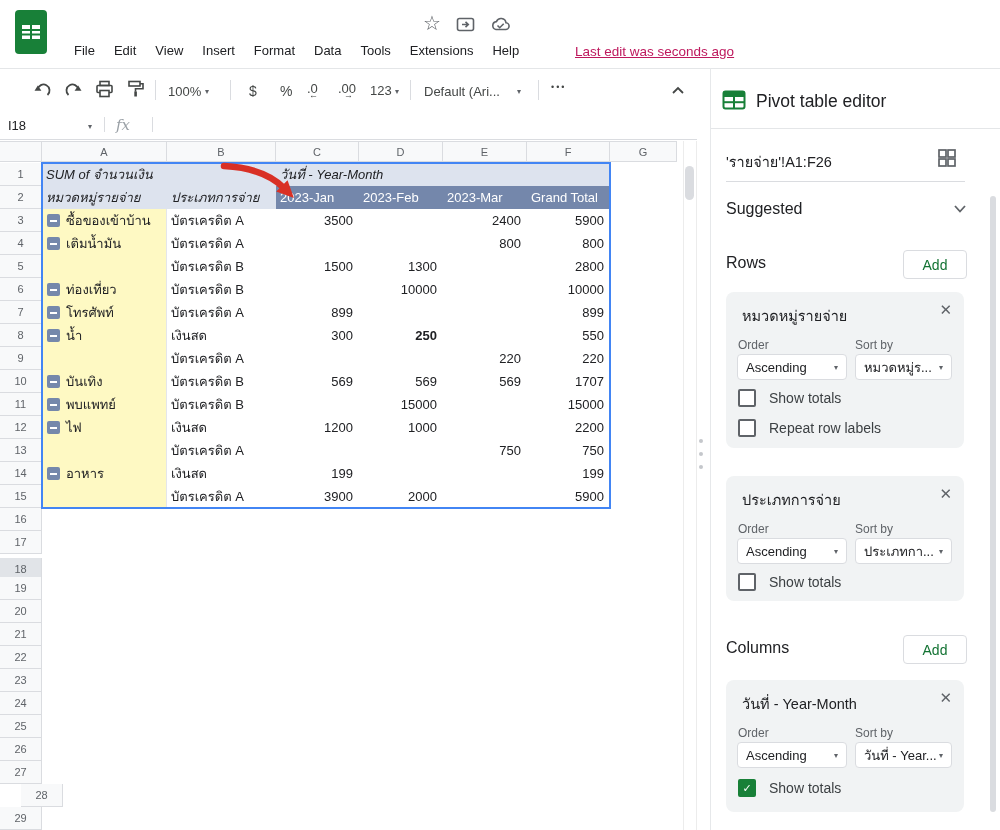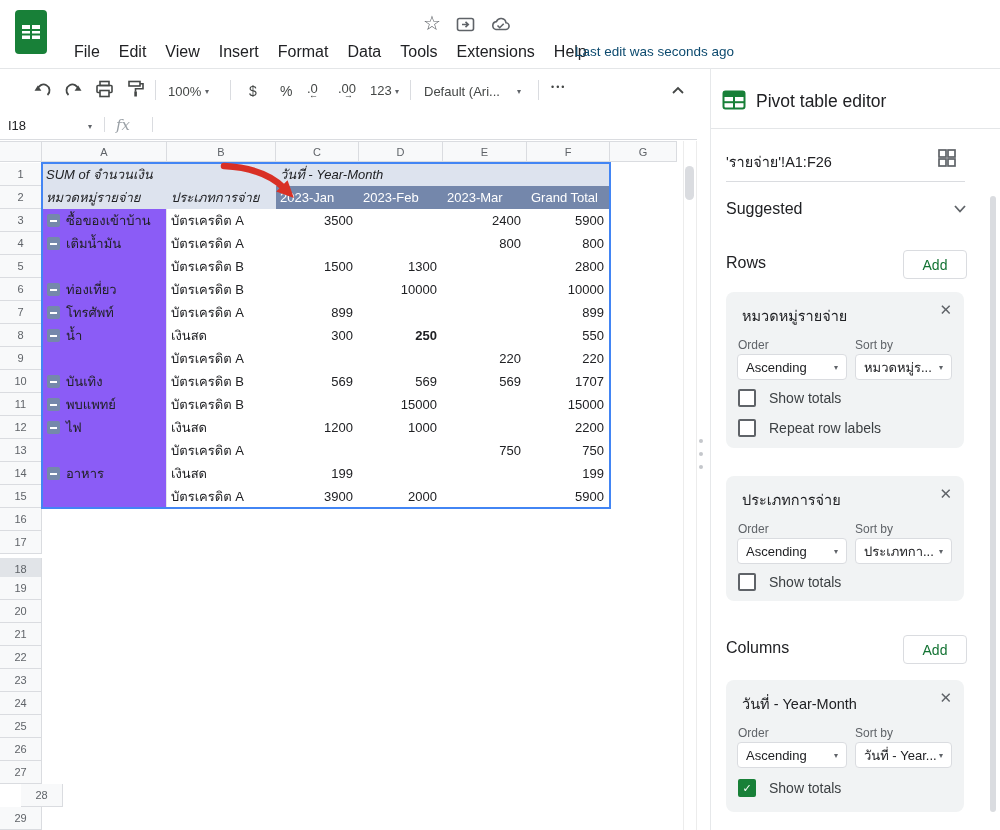--- a/index.html
+++ b/index.html
@@ -1,35 +1,35 @@
 <!DOCTYPE html>
 <html><head>
 <meta charset="utf-8">
 <style>
   html,body{margin:0;padding:0;background:#fff;}
   #app{position:relative;width:1000px;height:830px;overflow:hidden;
        font-family:"Liberation Sans","DejaVu Sans",sans-serif;color:#202124;}
   .abs{position:absolute;}
   .hline{position:absolute;height:1px;background:#e4e6e8;}
   .vline{position:absolute;width:1px;background:#e4e6e8;}
-  .menu-item{font-size:16px;color:#202124;cursor:default;}
+  .menu-item{font-size:13px;color:#202124;cursor:default;}
   #menu-row{position:absolute;left:74px;top:43px;display:flex;gap:19px;align-items:center;}
-  .lastedit{position:absolute;left:575px;top:44px;font-size:13.5px;color:#0c4a6e;}
+  .lastedit{position:absolute;left:575px;top:44px;font-size:13.5px;color:#be185d;text-decoration:underline;}
   .tbtxt{position:absolute;font-size:13px;color:#444746;}
   .caret{font-size:8px;color:#5f6368;}
   .tsep{position:absolute;width:1px;height:20px;background:#dadce0;top:80px;}
   
   .colhdr{position:absolute;top:141px;height:21px;background:#f8f9fa;border-right:1px solid #dadce0;
           border-bottom:1px solid #dadce0;border-top:1px solid #dadce0;font-size:11px;color:#5f6368;
           text-align:center;line-height:21px;box-sizing:border-box;}
   .rowhdr{position:absolute;left:0;width:42px;height:23px;background:#f8f9fa;border-right:1px solid #dadce0;
           border-bottom:1px solid #dadce0;font-size:11px;color:#5f6368;text-align:center;line-height:23px;box-sizing:border-box;}
   .rowhdr.sel{background:#e1e4e8;}
   .prow{position:absolute;left:42px;width:568px;height:23px;}
-  .pa{position:absolute;left:0;top:0;width:125px;height:23px;background:#8b5cf6;border-right:1px solid #e4e6eb;box-sizing:border-box;}
+  .pa{position:absolute;left:0;top:0;width:125px;height:23px;background:#fef9c3;border-right:1px solid #e4e6eb;box-sizing:border-box;}
   .minus{position:absolute;left:5px;top:5px;width:13px;height:13px;border-radius:2px;background:#7588ab;
          display:flex;align-items:center;justify-content:center;}
   .minus::after{content:"";width:7px;height:2px;background:#fff;}
   .palbl{position:absolute;left:24px;top:0;line-height:23px;font-size:13px;white-space:nowrap;}
   .pb{position:absolute;left:125px;top:0;width:109px;height:23px;padding-left:4px;line-height:23px;font-size:13px;box-sizing:border-box;white-space:nowrap;}
   .pn{position:absolute;top:0;height:23px;text-align:right;padding-right:6px;line-height:23px;font-size:13px;box-sizing:border-box;}
   .pit{position:absolute;top:0;line-height:23px;font-style:italic;font-size:13px;color:#202124;white-space:nowrap;}
   .pch{position:absolute;top:0;line-height:23px;font-size:13px;color:#fff;white-space:nowrap;}
   
   .sb-section{position:absolute;font-size:16px;color:#202124;font-weight:500;}

